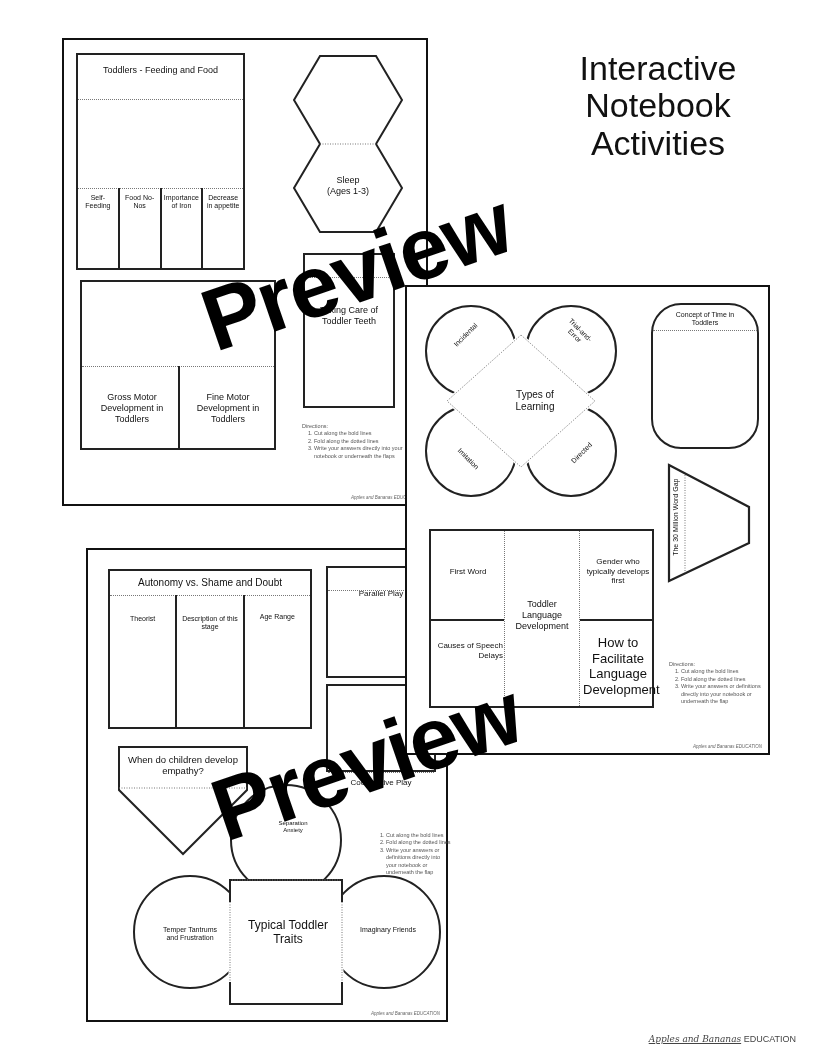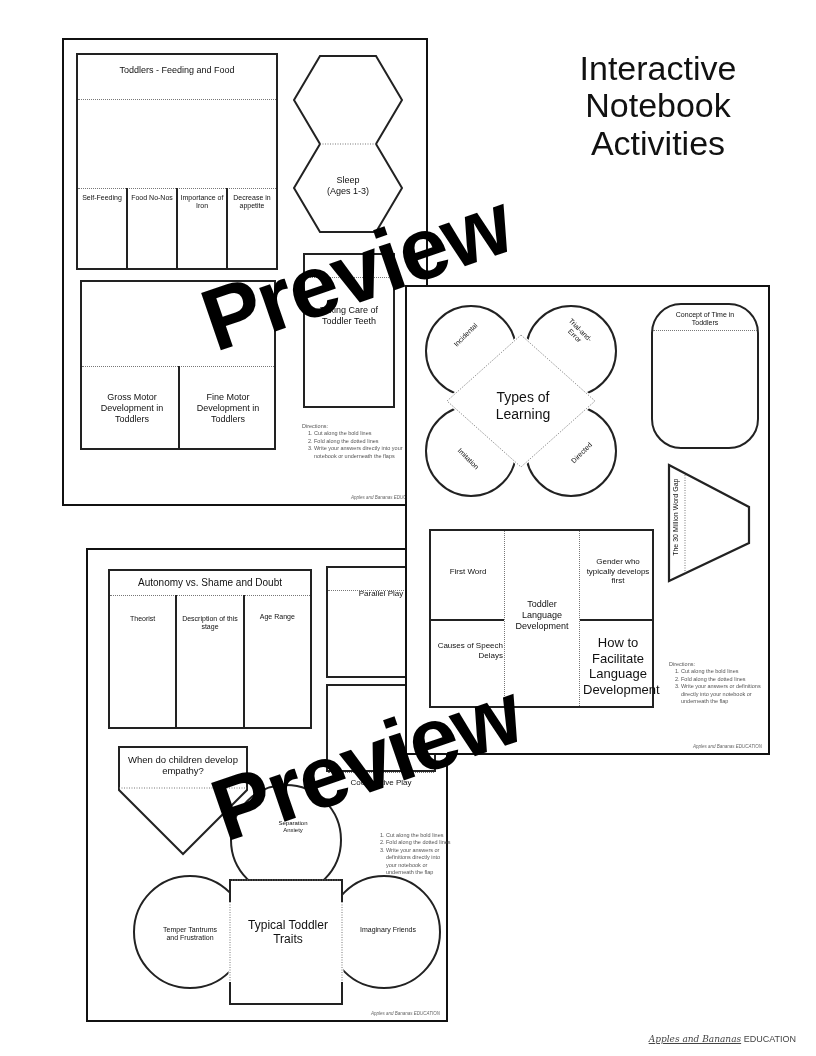--- a/index.html
+++ b/index.html
@@ -26,21 +26,21 @@
 <body>
 
 <div class="title-block">
   <div>Interactive</div>
   <div>Notebook</div>
   <div>Activities</div>
 </div>
 
 <div class="page" style="left:62px; top:38px; width:366px; height:468px;">
 
-  <div class="abs bold" style="left:12px; top:13px; width:202px; height:217px;">
+  <div class="abs bold" style="left:12px; top:13px; width:169px; height:217px;">
     <div class="lbl mid" style="left:0; right:0; top:10px;">Toddlers - Feeding and Food</div>
     <div class="dot-h" style="left:0; right:0; top:44px;"></div>
     <div class="dot-h" style="left:0; right:0; top:133px;"></div>
     <div class="abs" style="left:0; right:0; top:133px; bottom:0; display:flex;">
       <div style="flex:1; border-right:2px solid #222; position:relative;">
           <div class="lbl small" style="left:2px; right:2px; top:6px;">Self-Feeding</div>
         </div>
       <div style="flex:1; border-right:2px solid #222; position:relative;">
           <div class="lbl small" style="left:2px; right:2px; top:6px;">Food No-Nos</div>
         </div>
@@ -146,21 +146,21 @@
 <div class="page" style="left:405px; top:285px; width:365px; height:470px;">
 
   <svg style="left:14px; top:8px;" width="220" height="210" viewBox="0 0 220 210">
     <circle cx="50" cy="56" r="45" fill="#fff" stroke="#222" stroke-width="2"></circle>
     <circle cx="150" cy="56" r="45" fill="#fff" stroke="#222" stroke-width="2"></circle>
     <circle cx="50" cy="156" r="45" fill="#fff" stroke="#222" stroke-width="2"></circle>
     <circle cx="150" cy="156" r="45" fill="#fff" stroke="#222" stroke-width="2"></circle>
     <polygon points="100,40 174,106 100,172 26,106" fill="#fff" stroke="#fff" stroke-width="3"></polygon>
     <polygon points="100,40 174,106 100,172 26,106" fill="none" stroke="#777" stroke-dasharray="1,1.5"></polygon>
   </svg>
-  <div class="lbl mid" style="left:84px; top:102px; width:64px; font-size:14px;">Types of Learning</div>
+  <div class="lbl mid" style="left:96px; top:102px; width:64px; font-size:10px;">Types of Learning</div>
   <div class="lbl small" style="left:34px; top:44px; width:50px; transform:rotate(-45deg);">Incidental</div>
   <div class="lbl small" style="left:148px; top:38px; width:44px; transform:rotate(45deg);">Trial-and-Error</div>
   <div class="lbl small" style="left:36px; top:168px; width:50px; transform:rotate(45deg);">Imitation</div>
   <div class="lbl small" style="left:152px; top:162px; width:46px; transform:rotate(-45deg);">Directed</div>
 
   <div class="abs" style="left:244px; top:16px; width:108px; height:146px; border:2.5px solid #222; border-radius:30px;">
     <div class="lbl small" style="left:10px; right:10px; top:6px;">Concept of Time in Toddlers</div>
     <div class="dot-h" style="left:0; right:0; top:25px;"></div>
   </div>
 

